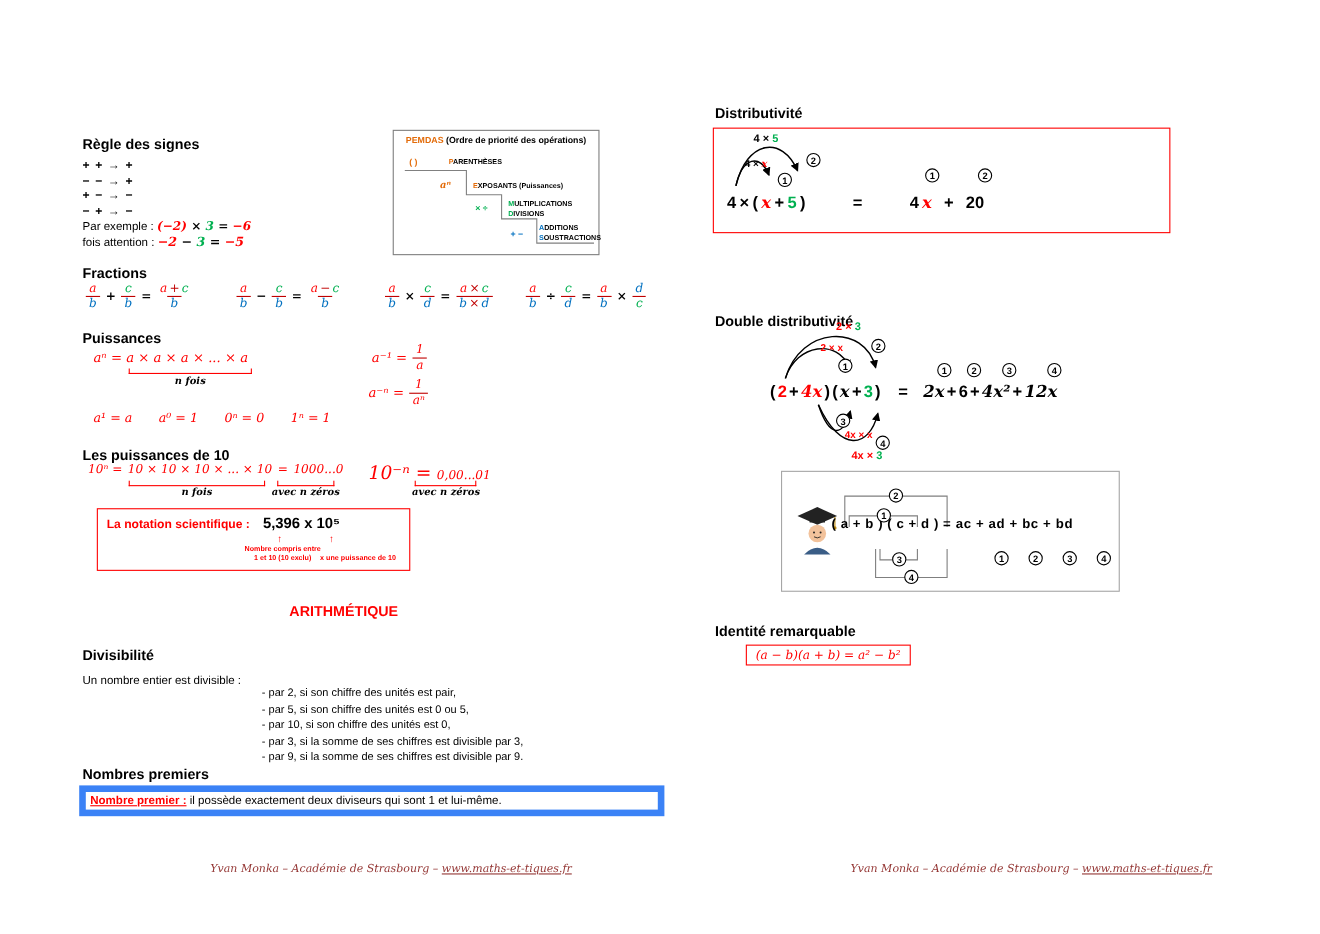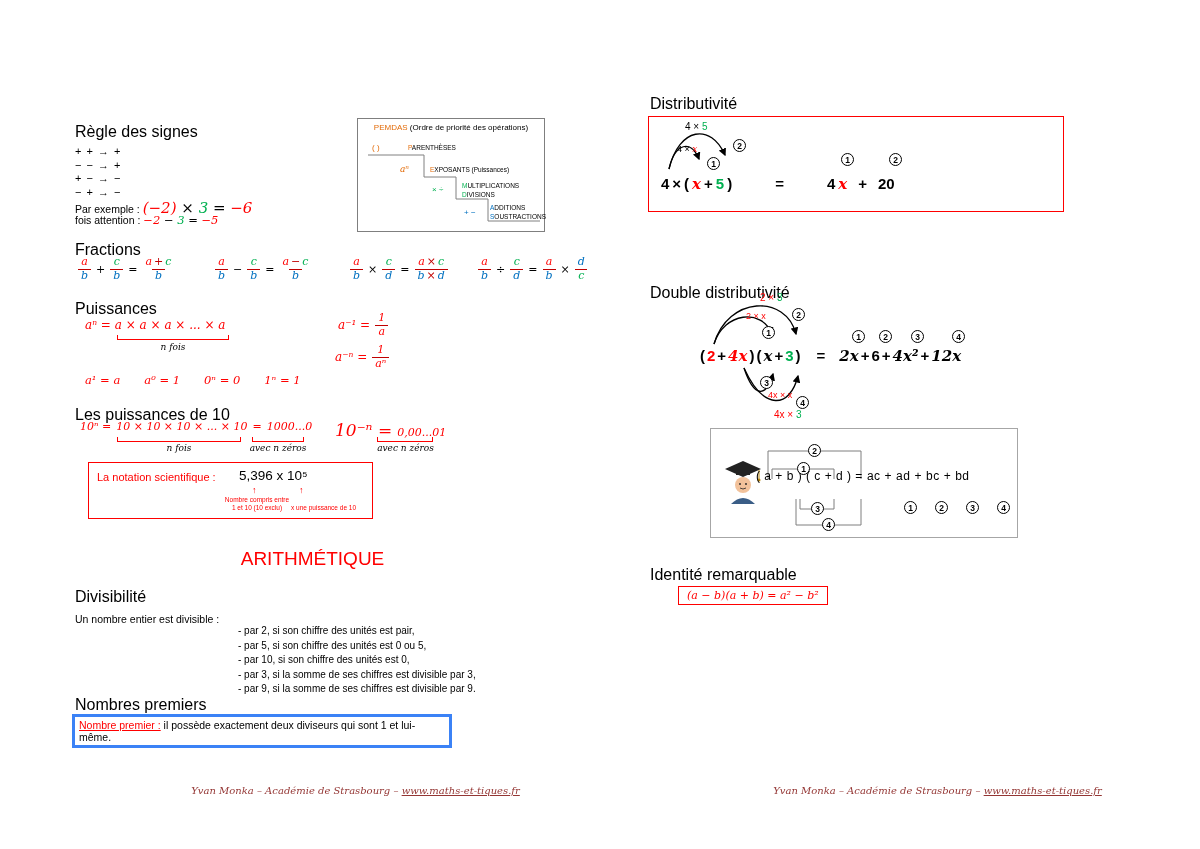--- a/index.html
+++ b/index.html
@@ -1,29 +1,29 @@
 <!DOCTYPE html>
 <html><head>
 <meta charset="utf-8">
 <style>
   *{margin:0;padding:0;box-sizing:border-box}
   html,body{background:#fff}
   .page{position:relative;width:1200px;height:849px;margin:0 auto;background:#fff;overflow:hidden;
         font-family:"Liberation Sans","DejaVu Sans",sans-serif;color:#000;font-size:11px}
   .abs{position:absolute}
-  .b{font-weight:normal}
+  .b{font-weight:bold}
   .u{text-decoration:underline}
   .ctr{text-align:center}
   .red{color:#f00}
   .green{color:#00b050}
   .blue{color:#0070c0}
   .orange{color:#e36c0a}
   .maroon{color:#943634}
   .title{font-size:22px;font-weight:bold;color:#f00}
-  .h{font-size:16px;font-weight:normal}
+  .h{font-size:13px;font-weight:bold}
   .math{font-family:"DejaVu Serif","DejaVu Sans",serif;font-style:italic}
   .mi{font-family:"DejaVu Serif","DejaVu Sans",serif;font-style:italic}
   .frac{display:inline-flex;flex-direction:column;align-items:center;color:#c00000;line-height:1.15}
   .num,.den{display:flex;gap:2px;padding:0 3px;justify-content:center}
   .den{border-top:1px solid currentColor}
   .fr{display:inline-flex;align-items:center;gap:5px;font-family:"DejaVu Serif","DejaVu Sans",serif;font-style:italic;font-size:11px}
   .ub{position:absolute;height:5px;border:1px solid #f00;border-top:none}
   .ublab{position:absolute;font-family:"DejaVu Serif","DejaVu Sans",serif;font-style:italic;font-size:9px;text-align:center;color:#000}
   .badge{position:absolute;width:13px;height:13px;border:1px solid #000;border-radius:50%;
          display:flex;align-items:center;justify-content:center;font-size:8.5px;font-weight:bold;background:#fff;z-index:3}
@@ -39,21 +39,21 @@
   <div class="abs h" style="left:75px;top:123px">Règle des signes</div>
 
   <div class="abs b" style="left:75px;top:145px;font-size:11px;line-height:13.5px;letter-spacing:1px">
     <div>+ + → +</div>
     <div>− − → +</div>
     <div>+ − → −</div>
     <div>− + → −</div>
   </div>
 
   <div class="abs" style="left:75px;top:199px;font-size:10.5px">
-    <span>Par exemple : </span><span class="math b" style="font-size:15px"><span class="red">(−2)</span><span> × </span><span class="green">3</span><span> = </span><span class="red">−6</span></span>
+    <span>Par exemple : </span><span class="math b" style="font-size:11px"><span class="red">(−2)</span><span> × </span><span class="green">3</span><span> = </span><span class="red">−6</span></span>
   </div>
   <div class="abs" style="left:75px;top:213px;font-size:10.5px">
     <span>fois attention : </span><span class="math b" style="font-size:11.5px"><span class="red">−2</span><span> − </span><span class="green">3</span><span> = </span><span class="red">−5</span></span>
   </div>
 
   <div class="abs" style="left:357px;top:118px;width:188px;height:114px;border:1px solid #7f7f7f">
     <div class="abs ctr b" style="left:0;top:4px;width:100%;font-size:8px">
       <span class="orange">PEMDAS</span><span> (Ordre de priorité des opérations)</span>
     </div>
     <svg class="abs" style="left:0;top:0" width="188" height="114">
@@ -265,32 +265,32 @@
     <div class="abs b" style="left:150px;top:5px;font-size:13.5px">5,396 x 10⁵</div>
     <div class="abs red b" style="left:163px;top:22px;font-size:9px">↑</div>
     <div class="abs red b" style="left:210px;top:22px;font-size:9px">↑</div>
     <div class="abs red b ctr" style="left:112px;top:33px;width:112px;font-size:6.5px;line-height:7.5px">
       <div>Nombre compris entre</div>
       <div>1 et 10 (10 exclu)</div>
     </div>
     <div class="abs red b" style="left:202px;top:41px;font-size:6.5px">x une puissance de 10</div>
   </div>
 
-  <div class="abs ctr b red" style="left:75px;top:548px;width:475px;font-size:19px">ARITHMÉTIQUE</div>
+  <div class="abs ctr b red" style="left:75px;top:548px;width:475px;font-size:13px">ARITHMÉTIQUE</div>
   <div class="abs h" style="left:75px;top:588px">Divisibilité</div>
   <div class="abs" style="left:75px;top:613px;font-size:10.5px">Un nombre entier est divisible :</div>
   <div class="abs" style="left:238px;top:624px;font-size:10px;line-height:14.6px">
     <div>- par 2, si son chiffre des unités est pair,</div>
     <div>- par 5, si son chiffre des unités est 0 ou 5,</div>
     <div>- par 10, si son chiffre des unités est 0,</div>
     <div>- par 3, si la somme de ses chiffres est divisible par 3,</div>
     <div>- par 9, si la somme de ses chiffres est divisible par 9.</div>
   </div>
   <div class="abs h" style="left:75px;top:696px">Nombres premiers</div>
-  <div class="abs" style="left:72px;top:714px;width:380px;border:3px solid #3b82f6;padding:2px 4px;font-size:10.5px">
+  <div class="abs" style="left:72px;top:714px;width:532px;border:6px solid #3b82f6;padding:2px 4px;font-size:10.5px">
     <span class="red b u">Nombre premier :</span><span> il possède exactement deux diviseurs qui sont 1 et lui-même.</span>
   </div>
 
   <div class="abs ctr maroon" style="left:118px;top:785px;width:475px;font-family:'DejaVu Serif',serif;font-style:italic;font-size:10px">
     <span>Yvan Monka – Académie de Strasbourg – </span><span class="u">www.maths-et-tiques.fr</span>
   </div>
 
   <div class="abs h" style="left:650px;top:95px">Distributivité</div>
 
   <div class="abs rbox" style="left:648px;top:116px;width:416px;height:96px">

